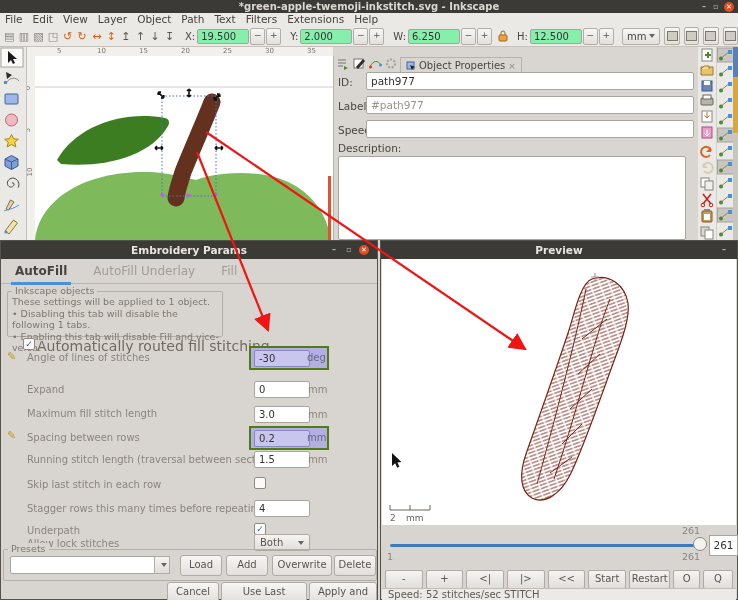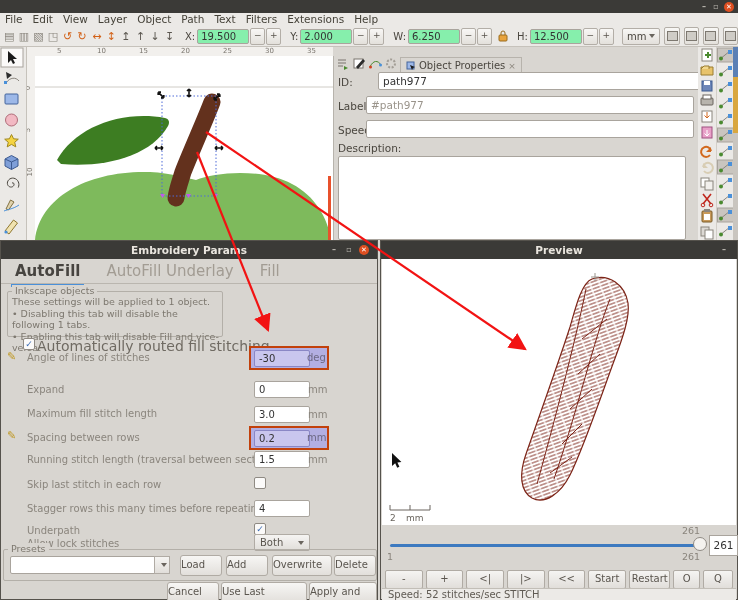--- a/index.html
+++ b/index.html
@@ -58,42 +58,42 @@
   .stripblue{left:733px;top:47px;width:5px;height:30px;background:#5b80b5;}
   .stripyellow{left:733px;top:77px;width:5px;height:56px;background:#d9a73f;}
   .stripgray{left:733px;top:133px;width:5px;height:107px;background:#c9c5bf;}
   
   .win{border:1px solid #55524c;box-sizing:border-box;background:#d8d5d0;}
   .win-tb{position:absolute;left:0;top:0;right:0;height:18px;background:#3b3a37;color:#e9e5de;
           font-size:10.5px;font-weight:bold;text-align:center;line-height:18px;}
   .win-tb .tb-btn{top:4px;}
   
   .tabs{position:absolute;left:0;top:18px;right:0;height:24px;border-bottom:1px solid #bab6af;display:flex;
-        align-items:center;padding-left:14px;gap:26px;font-size:15px;color:#a29c93;}
+        align-items:center;padding-left:14px;gap:26px;font-size:12px;color:#a29c93;}
   .tab-active{color:#474440;font-weight:bold;position:relative;}
   .tab-active .underline{position:absolute;left:-4px;right:-4px;bottom:-7px;height:3px;background:#4a90d9;}
   .groupbox{position:absolute;border:1px solid #b3afa8;border-radius:2px;}
   .grouptitle{position:absolute;top:-7px;left:4px;background:#d8d5d0;padding:0 3px;font-size:9.5px;color:#7d786f;}
   .groupline{font-size:9.5px;color:#7d786f;line-height:11.5px;padding-left:4px;}
   .cbx{position:absolute;width:10px;height:10px;background:#fbfaf9;border:1px solid #8f8a83;border-radius:2px;
        font-size:9px;line-height:10px;text-align:center;color:#3c6cb4;}
   .cblbl{position:absolute;font-size:14px;color:#6f6a62;}
   .prow-lbl{position:absolute;left:26px;font-size:10px;color:#8a857d;}
   .pencil{position:absolute;left:6px;font-size:11px;color:#c09a28;}
   .pinp{position:absolute;left:253px;width:46px;height:15px;background:#fff;border:1px solid #a9a49d;
         border-radius:2px;font:10px "DejaVu Sans",sans-serif;padding:0 4px;color:#333;}
   .punit{position:absolute;left:307px;font-size:10px;color:#8a857d;}
-  .hlbox{position:absolute;left:248px;width:80px;height:24px;background:#b3afe2;border:2px solid #c2410c;box-sizing:border-box;}
+  .hlbox{position:absolute;left:248px;width:80px;height:24px;background:#b3afe2;border:2px solid #4d7c0f;box-sizing:border-box;}
   .hlbox .pinp{left:3px;top:2px;background:#c9c6ee;border-color:#8a87c5;}
   .hlbox .punit{left:56px;top:4px;color:#6d6884;}
   .selbtn{position:absolute;left:253px;width:56px;height:17px;border:1px solid #b0aba4;border-radius:2px;
           background:linear-gradient(#f5f4f2,#e1deda);display:flex;align-items:center;justify-content:space-between;
           padding:0 5px;font-size:10px;color:#5a554e;box-sizing:border-box;}
   .gbtn{border:1px solid #b0aba4;border-radius:3px;background:linear-gradient(#f7f6f4,#e2dfdb);
-        font-size:10px;color:#5a554e;position:absolute;height:19px;line-height:18px;}
+        font-size:10px;color:#5a554e;text-align:center;position:absolute;height:19px;line-height:18px;}
   
   .pv-canvas{position:absolute;left:1px;top:18px;width:354px;height:266px;background:#fff;overflow:hidden;}
   .pv-ctrl{position:absolute;left:1px;top:284px;width:354px;height:45px;background:#d8d5d0;}
   .track{position:absolute;left:8px;top:19px;width:312px;height:3px;background:#3d7ac0;border-radius:2px;}
   .thumb{position:absolute;left:311px;top:12px;width:14px;height:14px;border-radius:50%;
          background:#f4f2ef;border:1px solid #8f8a84;box-sizing:border-box;}
   .slbl{position:absolute;font-size:9.5px;color:#8a857d;}
   .valbox{position:absolute;left:327px;top:10px;width:27px;height:19px;background:#fff;border:1px solid #a9a49d;
           font-size:10.5px;text-align:center;line-height:19px;color:#333;}
   .pv-btns{position:absolute;left:1px;top:329px;width:354px;height:18px;background:#d8d5d0;display:flex;gap:3px;padding:0 3px;box-sizing:border-box;}
@@ -102,20 +102,21 @@
   .pv-status{position:absolute;left:1px;top:347px;width:354px;height:12px;background:#eceae7;border-top:1px solid #c2beb7;
              font-size:10px;color:#5f5a53;}
   .arrowlayer{left:0;top:0;width:738px;height:600px;pointer-events:none;z-index:50;}
 </style>
 </head>
 <body>
 
 <div class="app">
 
   <div class="abs titlebar">
+    <span>*green-apple-twemoji-inkstitch.svg - Inkscape</span>
     <span class="tb-btn" style="left:699px">–</span>
     <span class="tb-btn" style="left:711px">▫</span>
     <span class="tb-btn tb-close" style="left:724px">✕</span>
   </div>
 
   <div class="abs menubar">
     <span>File</span>
     <span>Edit</span>
     <span>View</span>
     <span>Layer</span>
@@ -317,21 +318,21 @@
     </svg>
     <div class="dock-tab">
       <svg width="10" height="10">
           <rect x="1" y="1" width="7" height="7" fill="#9db8e8" stroke="#44649c"></rect>
           <path d="M4,4 l5,2 -2,1 -1,2 z" fill="#1a1a1a"></path>
         </svg>
       <span>Object Properties</span>
       <span class="x">×</span>
     </div>
     <span class="fldlbl" style="left:4px;top:20px">ID:</span>
-    <input class="fldinp" style="left: 32px; top: 16px; width: 318px; margin-left: 12px;" value="path977">
+    <input class="fldinp" style="left: 32px; top: 16px; width: 318px;" value="path977">
     <span class="fldlbl" style="left:4px;top:44px">Label:</span>
     <input class="fldinp ghost" style="left: 32px; top: 40px; width: 318px;" value="#path977">
     <span class="fldlbl" style="left:4px;top:68px">Speed:</span>
     <input class="fldinp" style="left: 32px; top: 64px; width: 318px;">
     <span class="fldlbl" style="left:4px;top:86px">Description:</span>
     <div class="descarea" style="left:4px;top:100px;width:346px;height:82px"></div>
   </div>
 
   <div class="abs cmdcol">
     <svg width="18" height="193">

